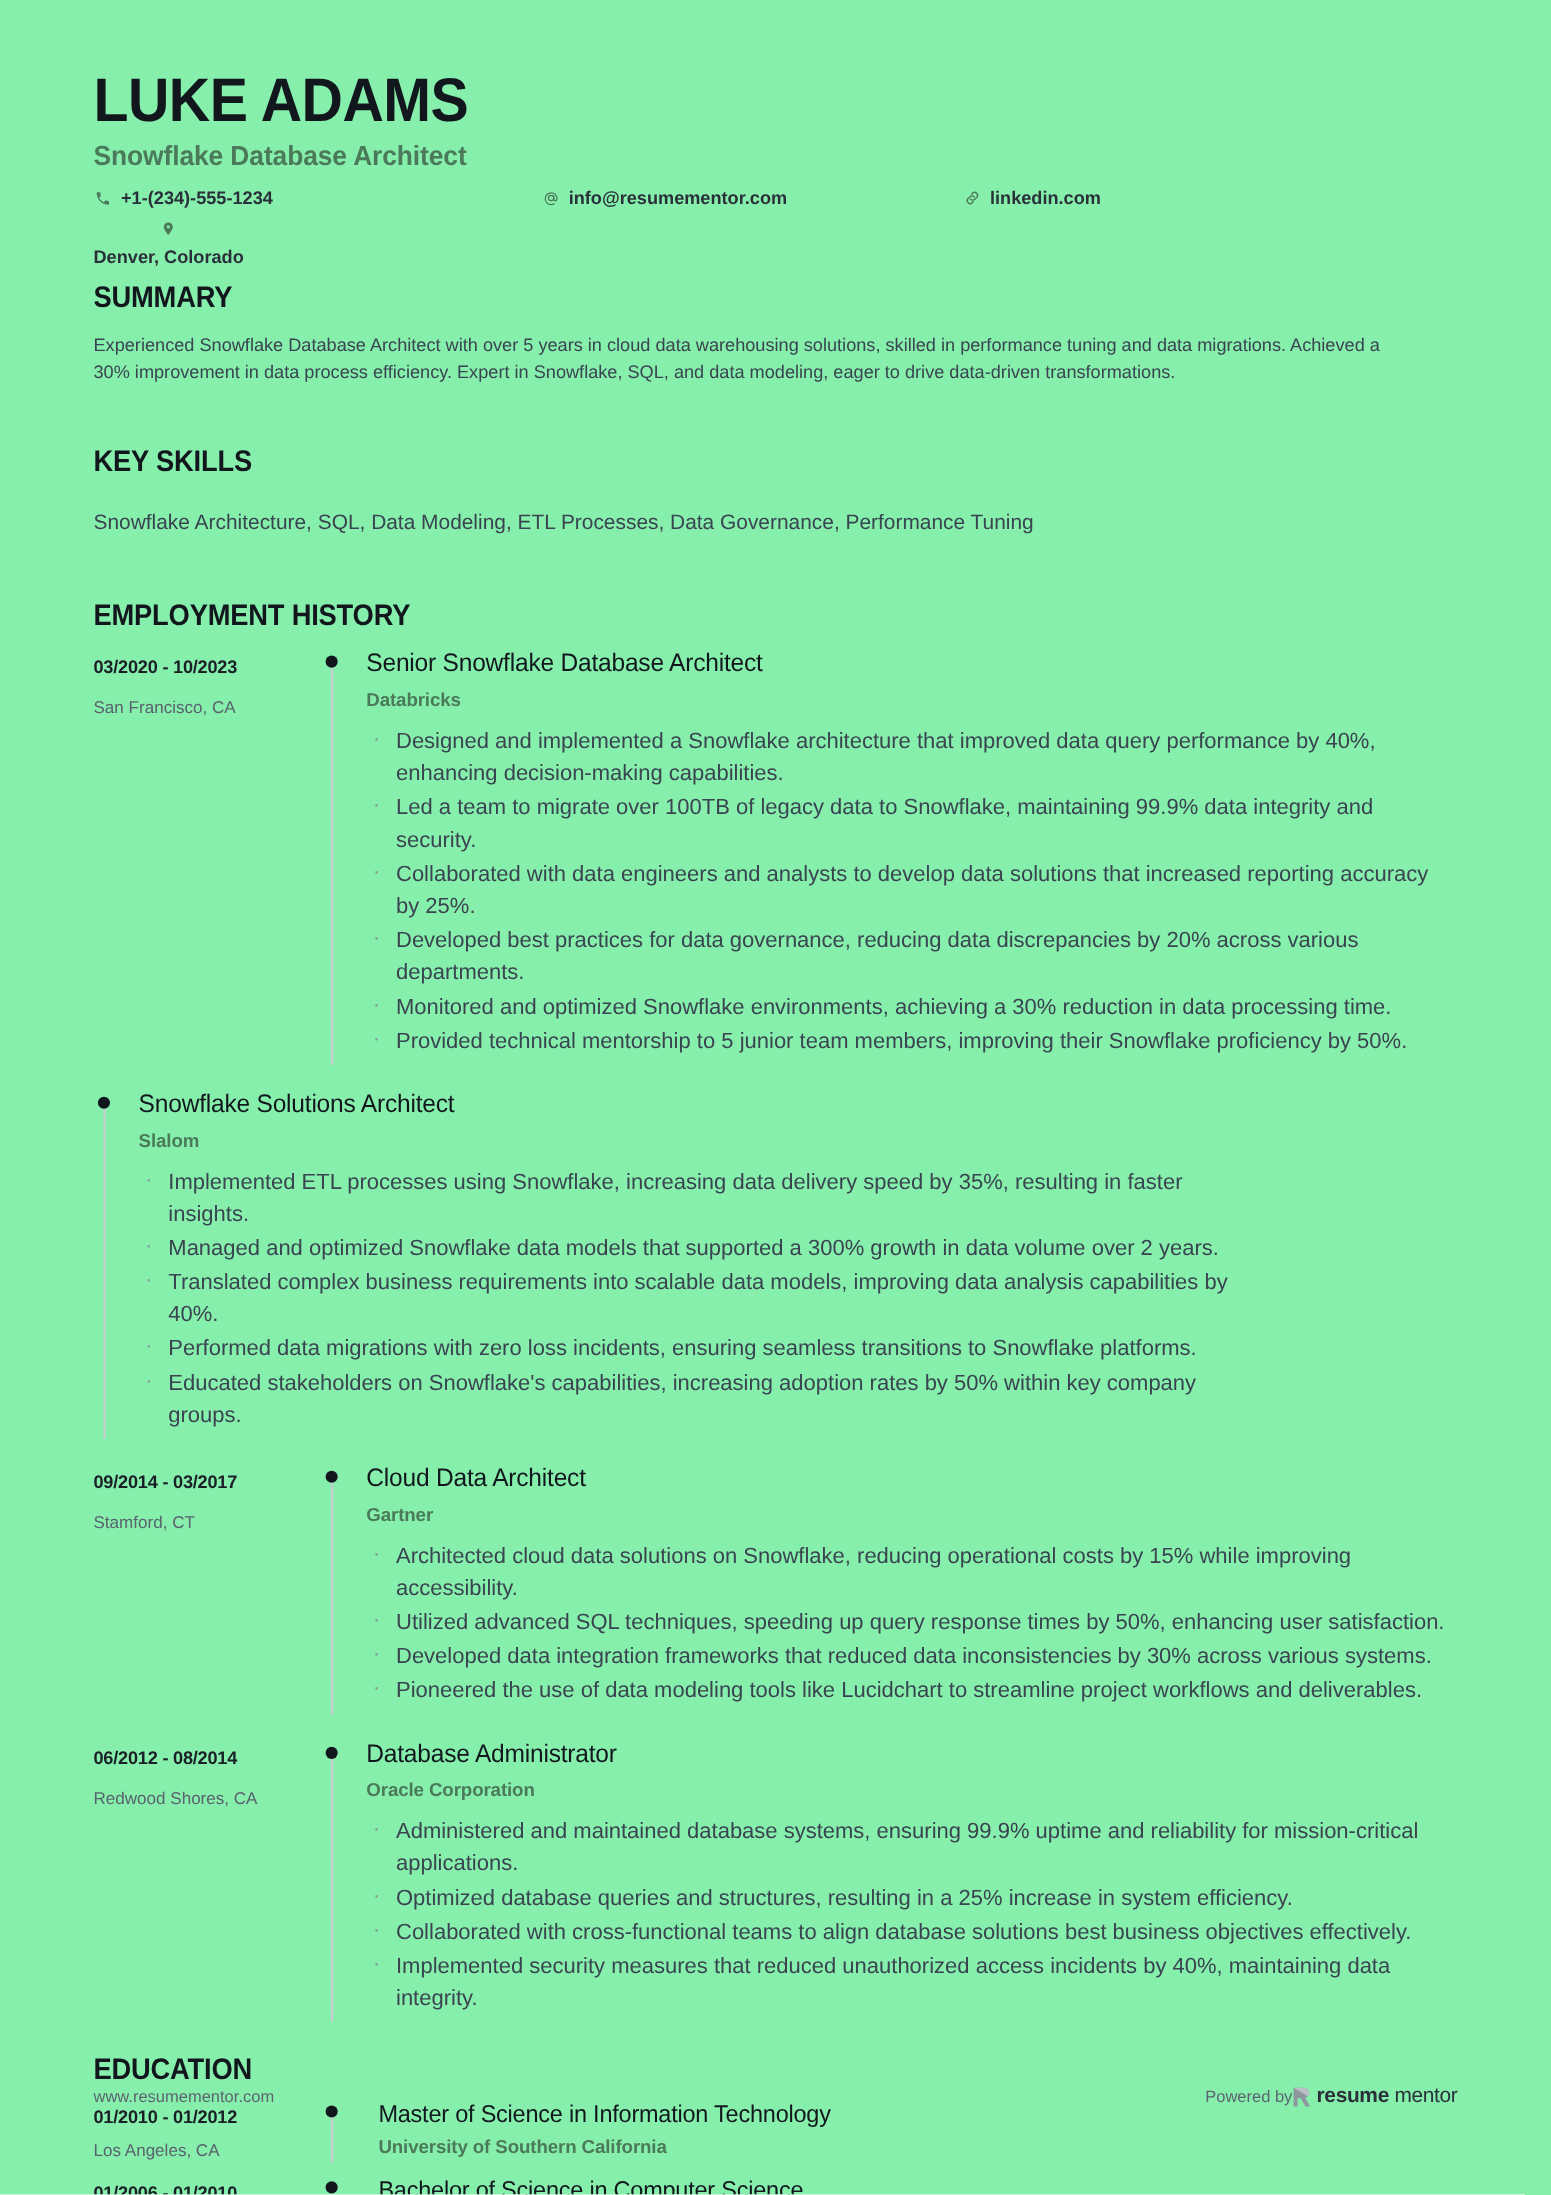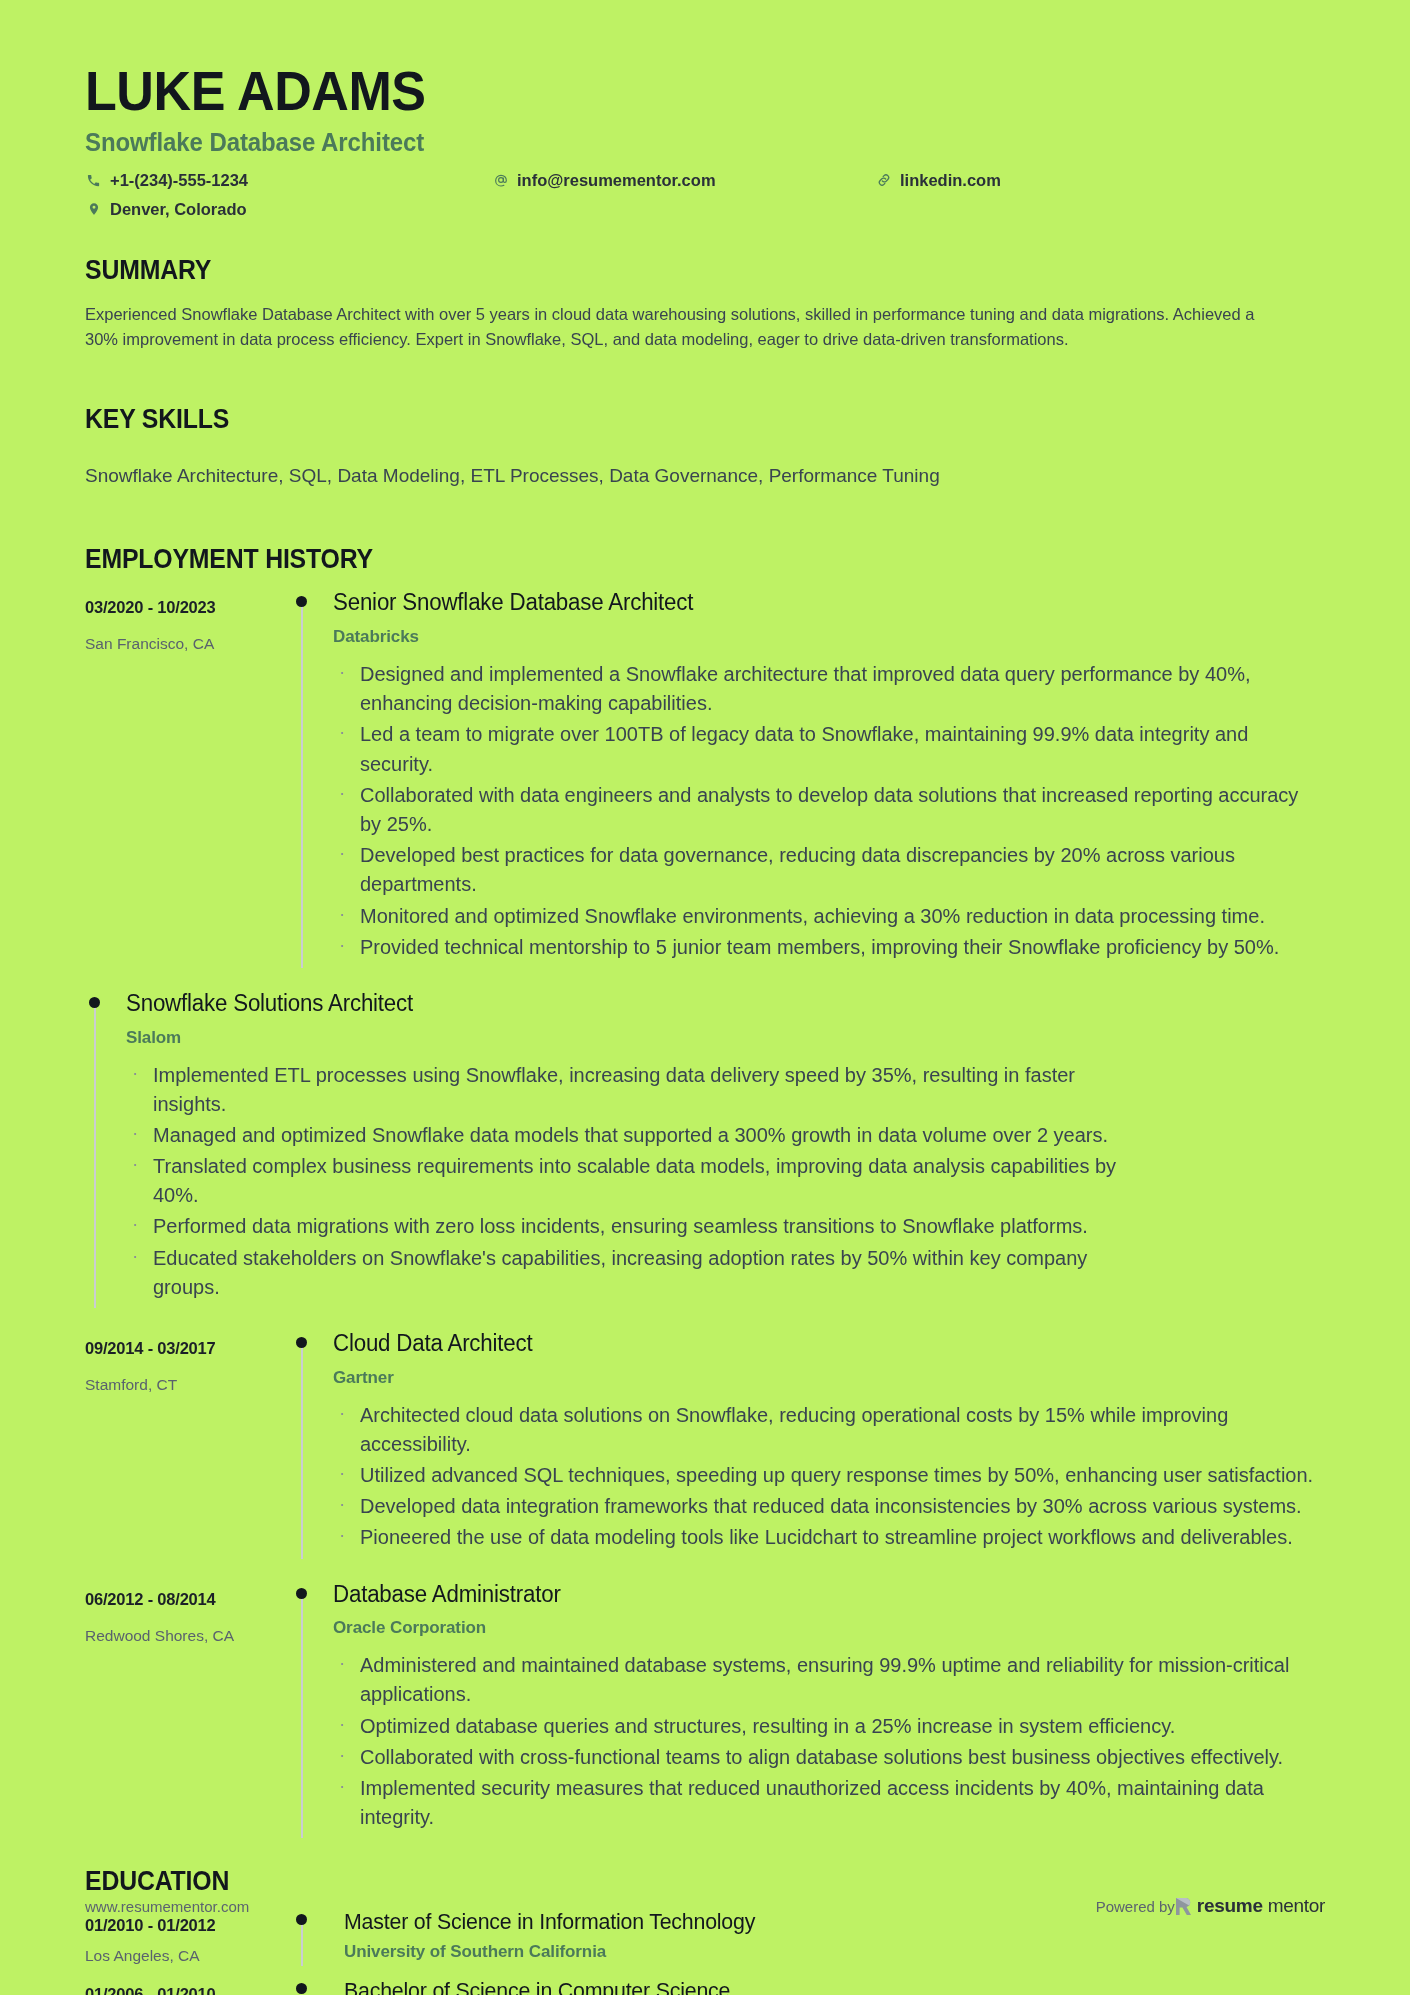--- a/index.html
+++ b/index.html
@@ -8,21 +8,21 @@
     background: #ffffff;
   }
   body {
     font-family: "Liberation Sans", sans-serif;
     color: #2a3039;
   }
   .page {
     position: relative;
     width: 1410px;
     height: 1995px;
-    background: #bef264;
+    background: #86efac;
     box-sizing: border-box;
     padding: 0;
     overflow: hidden;
   }
   .inner {
     position: absolute;
     left: 85px;
     top: 0;
     width: 1230px;
   }
@@ -60,21 +60,21 @@
     align-items: center;
     gap: 8px;
     font-size: 16.5px;
     font-weight: 700;
     color: #2a3039;
     white-space: nowrap;
   }
   .c-phone { left: 0; top: 0; }
   .c-email { left: 407px; top: 0; }
   .c-link  { left: 790px; top: 0; }
-  .c-loc   { left: 0; top: 29px; }
+  .c-loc   { left: 0; top: 29px; flex-direction: column; }
 
   .ico {
     display: inline-flex;
     align-items: center;
     justify-content: center;
     width: 17px;
     height: 17px;
     color: #4b7a5a;
     flex: 0 0 auto;
   }

